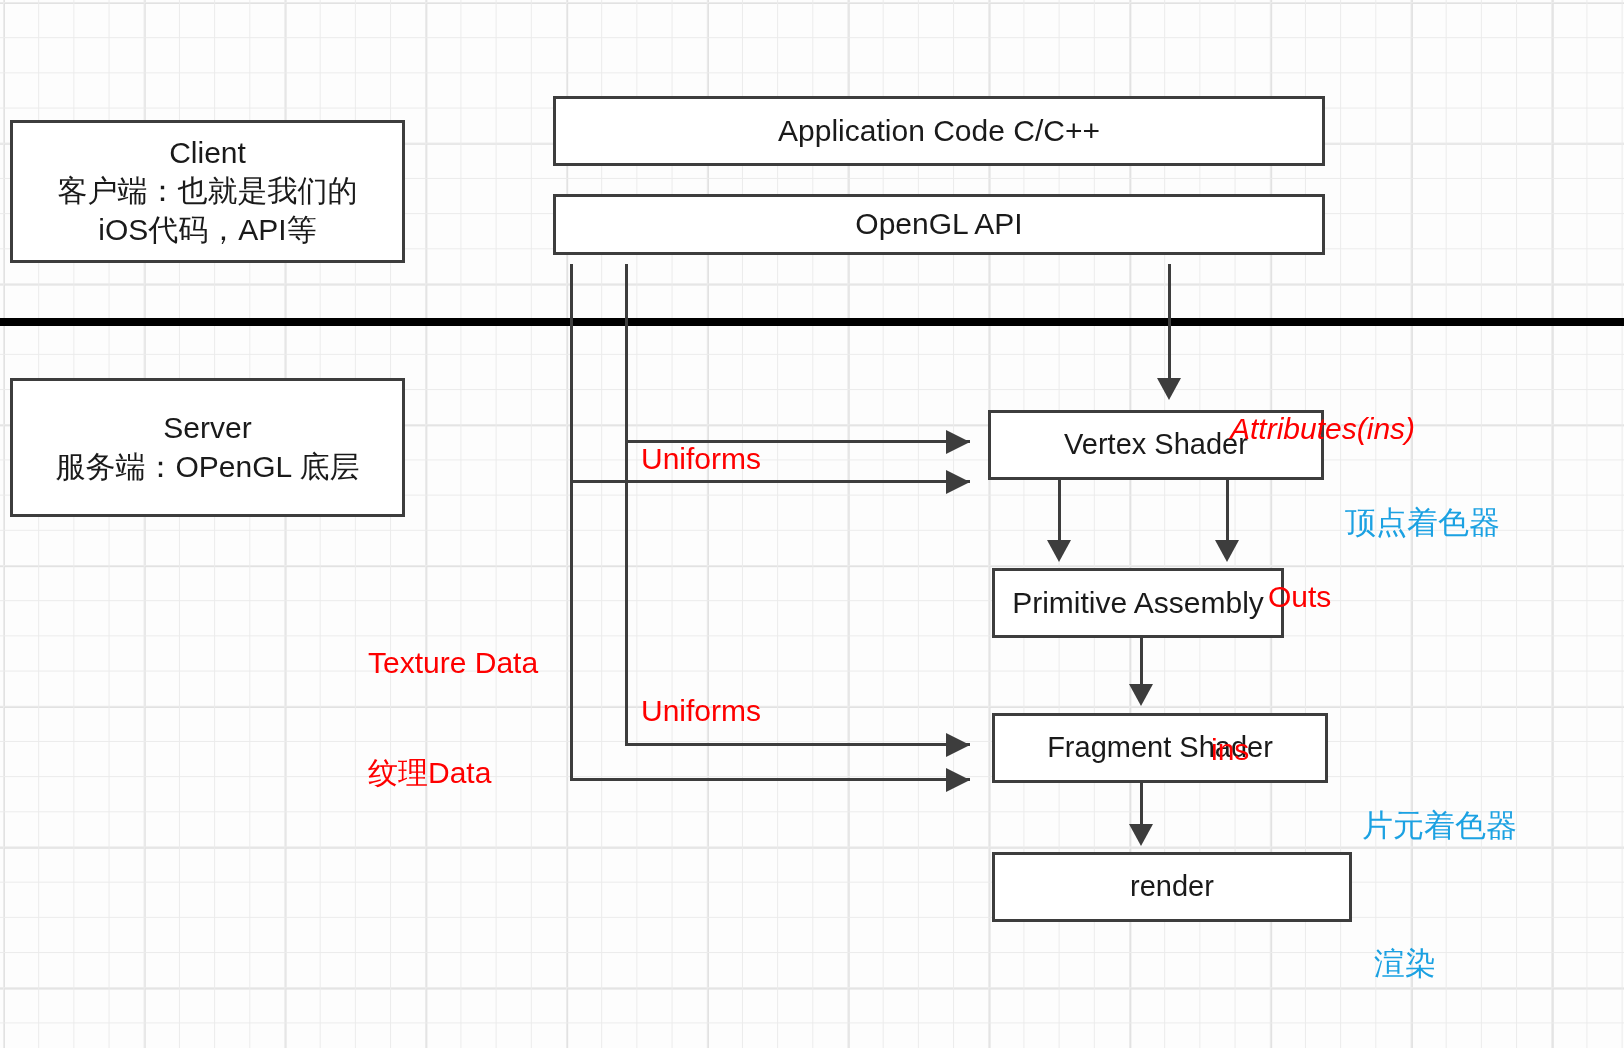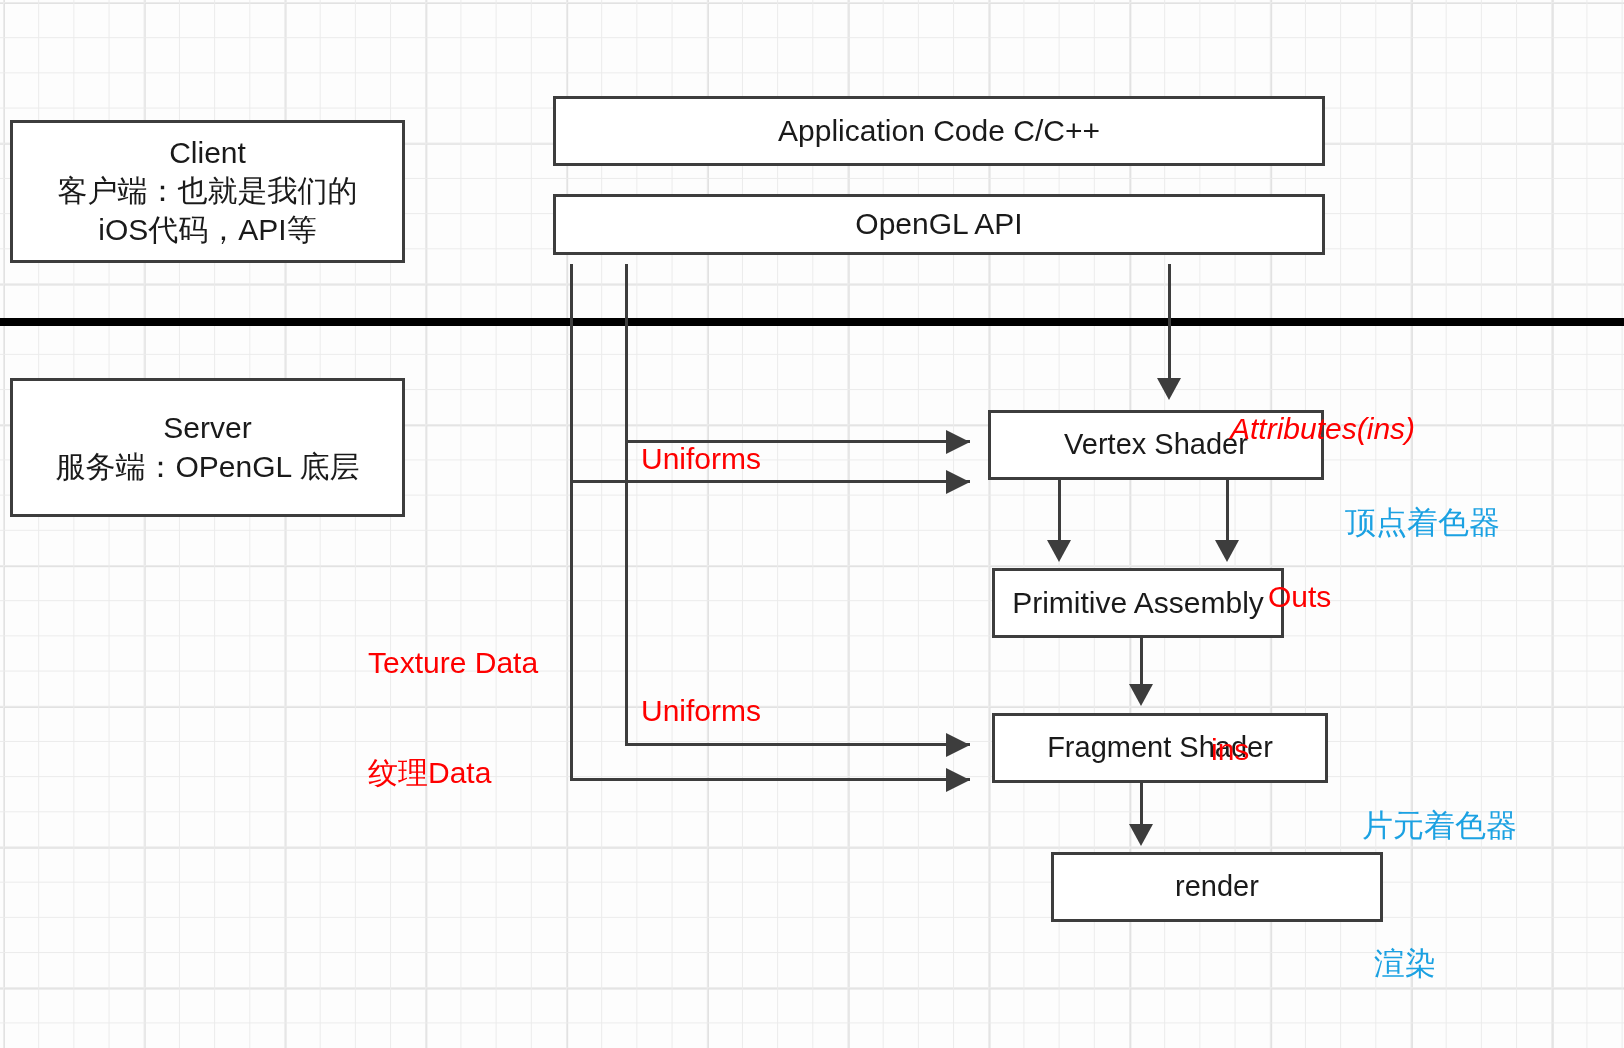--- a/index.html
+++ b/index.html
@@ -129,21 +129,21 @@
       <span class="ln">Primitive Assembly</span>
     </span>
   </div>
 
   <div class="box" style="left:992px; top:713px; width:336px; height:70px; font-size:29px;">
     <span class="lines">
       <span class="ln">Fragment Shader</span>
     </span>
   </div>
 
-  <div class="box" style="left:1051px; top:852px; width:332px; height:70px; font-size:29px;">
+  <div class="box" style="left:992px; top:852px; width:360px; height:70px; font-size:29px;">
     <span class="lines">
       <span class="ln">render</span>
     </span>
   </div>
 
   <div class="vline" style="left:1168px; top:264px; height:118px;"></div>
   <div class="arrow-down" style="left:1157px; top:378px;"></div>
 
   <div class="vline" style="left:570px; top:264px; height:517px;"></div>
   <div class="hline" style="left:570px; top:778px; width:400px;"></div>

